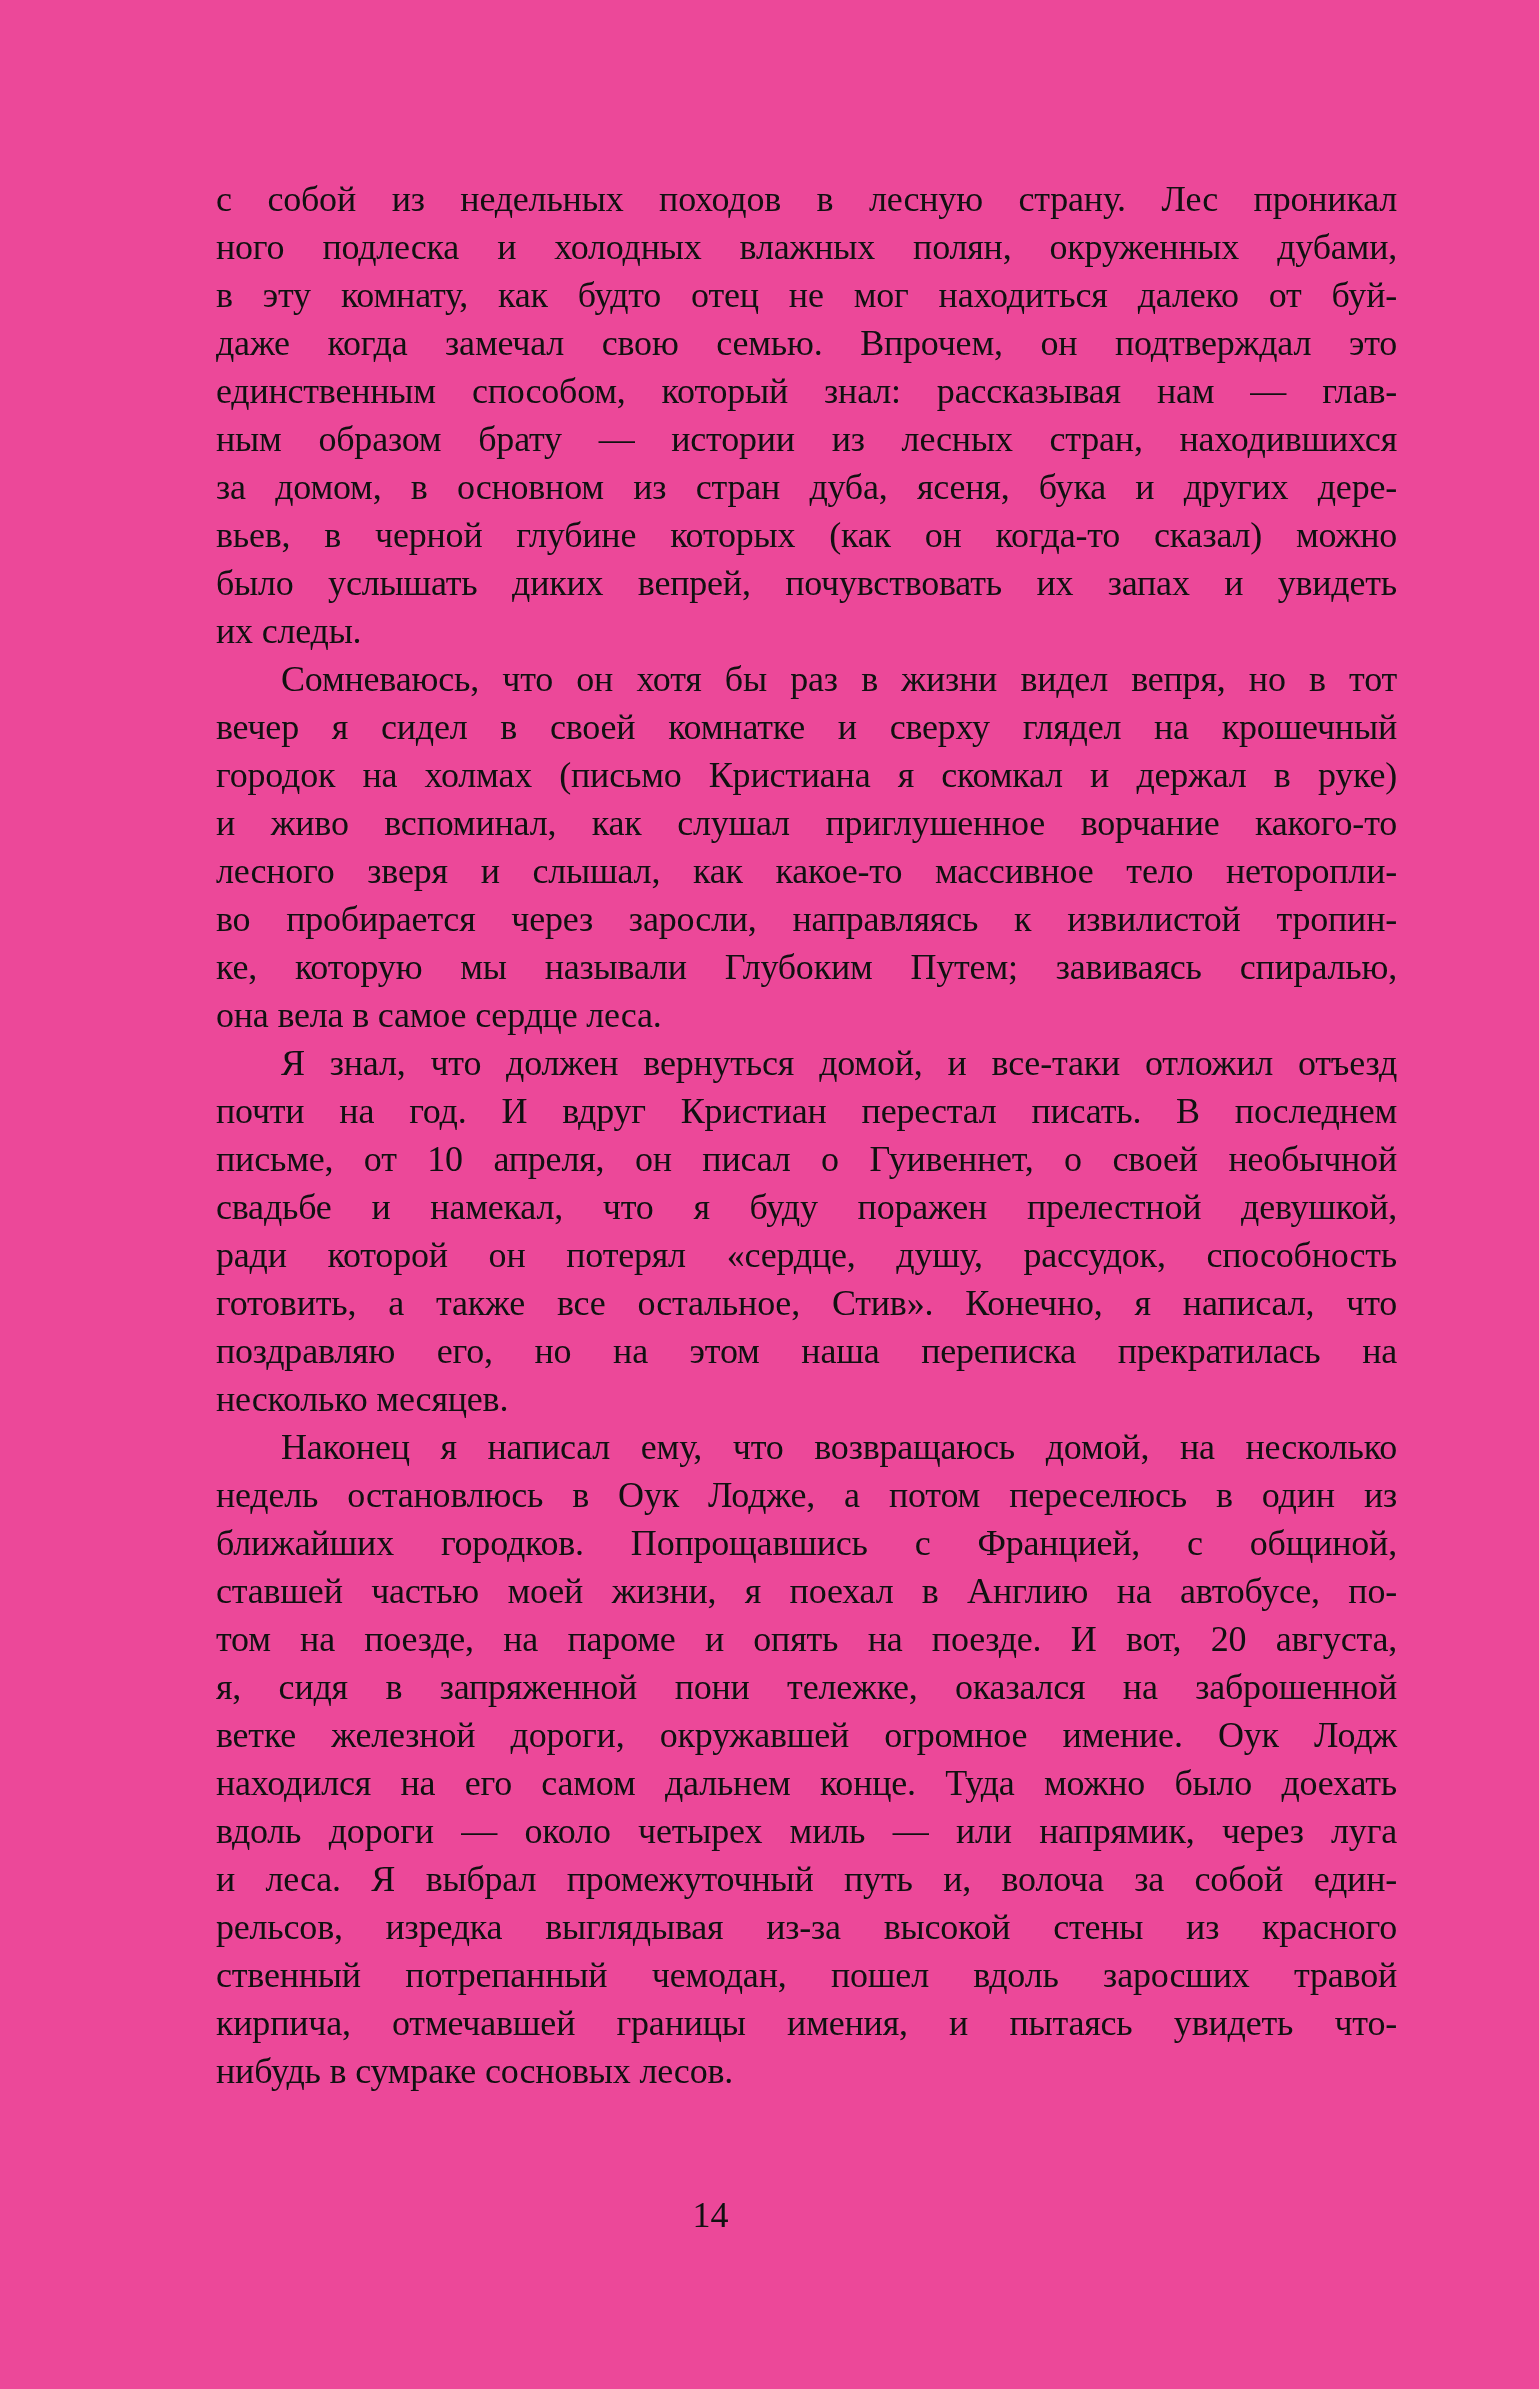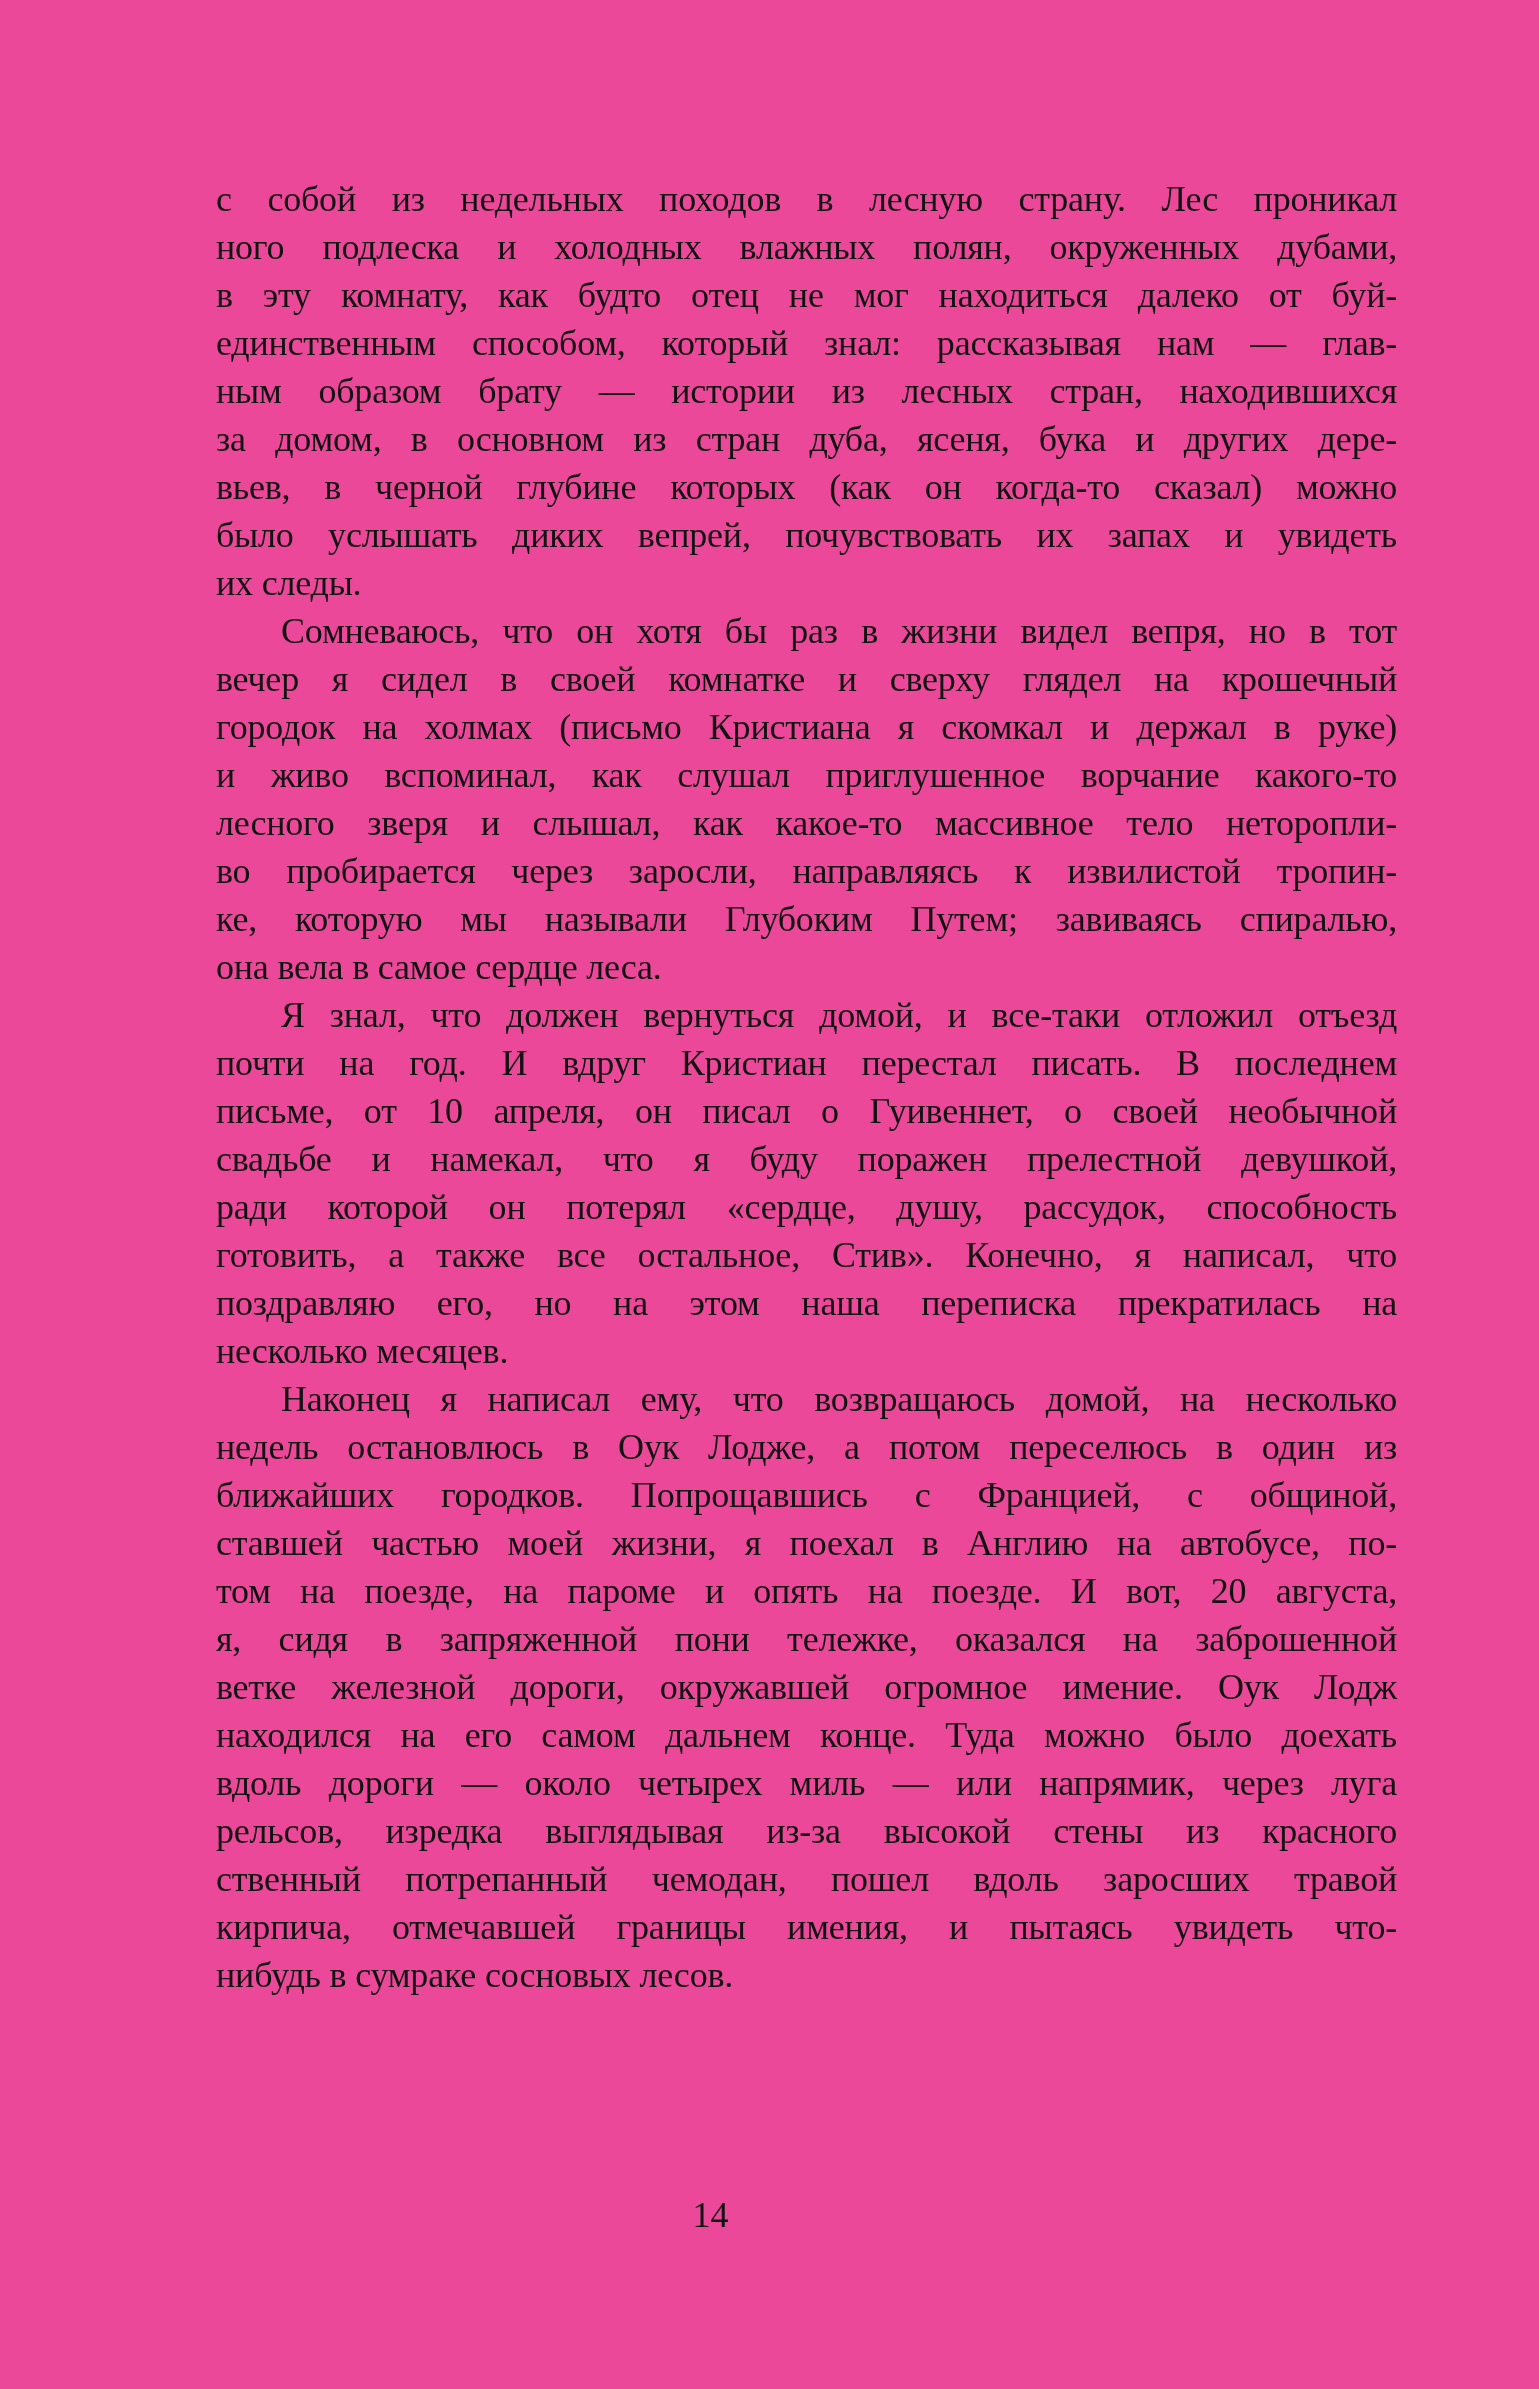--- a/index.html
+++ b/index.html
@@ -60,20 +60,21 @@
 </head>
 <body>
 
 <div class="page">
   <div class="text-block">
 
     <div class="paragraph">
       <span class="line">с собой из недельных походов в лесную страну. Лес проникал</span>
       <span class="line">ного подлеска и холодных влажных полян, окруженных дубами,</span>
       <span class="line">в эту комнату, как будто отец не мог находиться далеко от буй-</span>
+      <span class="line">даже когда замечал свою семью. Впрочем, он подтверждал это</span>
       <span class="line">единственным способом, который знал: рассказывая нам — глав-</span>
       <span class="line">ным образом брату — истории из лесных стран, находившихся</span>
       <span class="line">за домом, в основном из стран дуба, ясеня, бука и других дере-</span>
       <span class="line">вьев, в черной глубине которых (как он когда-то сказал) можно</span>
       <span class="line">было услышать диких вепрей, почувствовать их запах и увидеть</span>
       <span class="line last">их следы.</span>
     </div>
 
     <div class="paragraph">
       <span class="line indent">Сомневаюсь, что он хотя бы раз в жизни видел вепря, но в тот</span>
@@ -100,20 +101,21 @@
     <div class="paragraph">
       <span class="line indent">Наконец я написал ему, что возвращаюсь домой, на несколько</span>
       <span class="line">недель остановлюсь в Оук Лодже, а потом переселюсь в один из</span>
       <span class="line">ближайших городков. Попрощавшись с Францией, с общиной,</span>
       <span class="line">ставшей частью моей жизни, я поехал в Англию на автобусе, по-</span>
       <span class="line">том на поезде, на пароме и опять на поезде. И вот, 20 августа,</span>
       <span class="line">я, сидя в запряженной пони тележке, оказался на заброшенной</span>
       <span class="line">ветке железной дороги, окружавшей огромное имение. Оук Лодж</span>
       <span class="line">находился на его самом дальнем конце. Туда можно было доехать</span>
       <span class="line">вдоль дороги — около четырех миль — или напрямик, через луга</span>
+      <span class="line">и леса. Я выбрал промежуточный путь и, волоча за собой един-</span>
       <span class="line">рельсов, изредка выглядывая из-за высокой стены из красного</span>
       <span class="line">ственный потрепанный чемодан, пошел вдоль заросших травой</span>
       <span class="line">кирпича, отмечавшей границы имения, и пытаясь увидеть что-</span>
       <span class="line last">нибудь в сумраке сосновых лесов.</span>
     </div>
   </div>
 
   <div class="page-number">14</div>
 </div>
 

